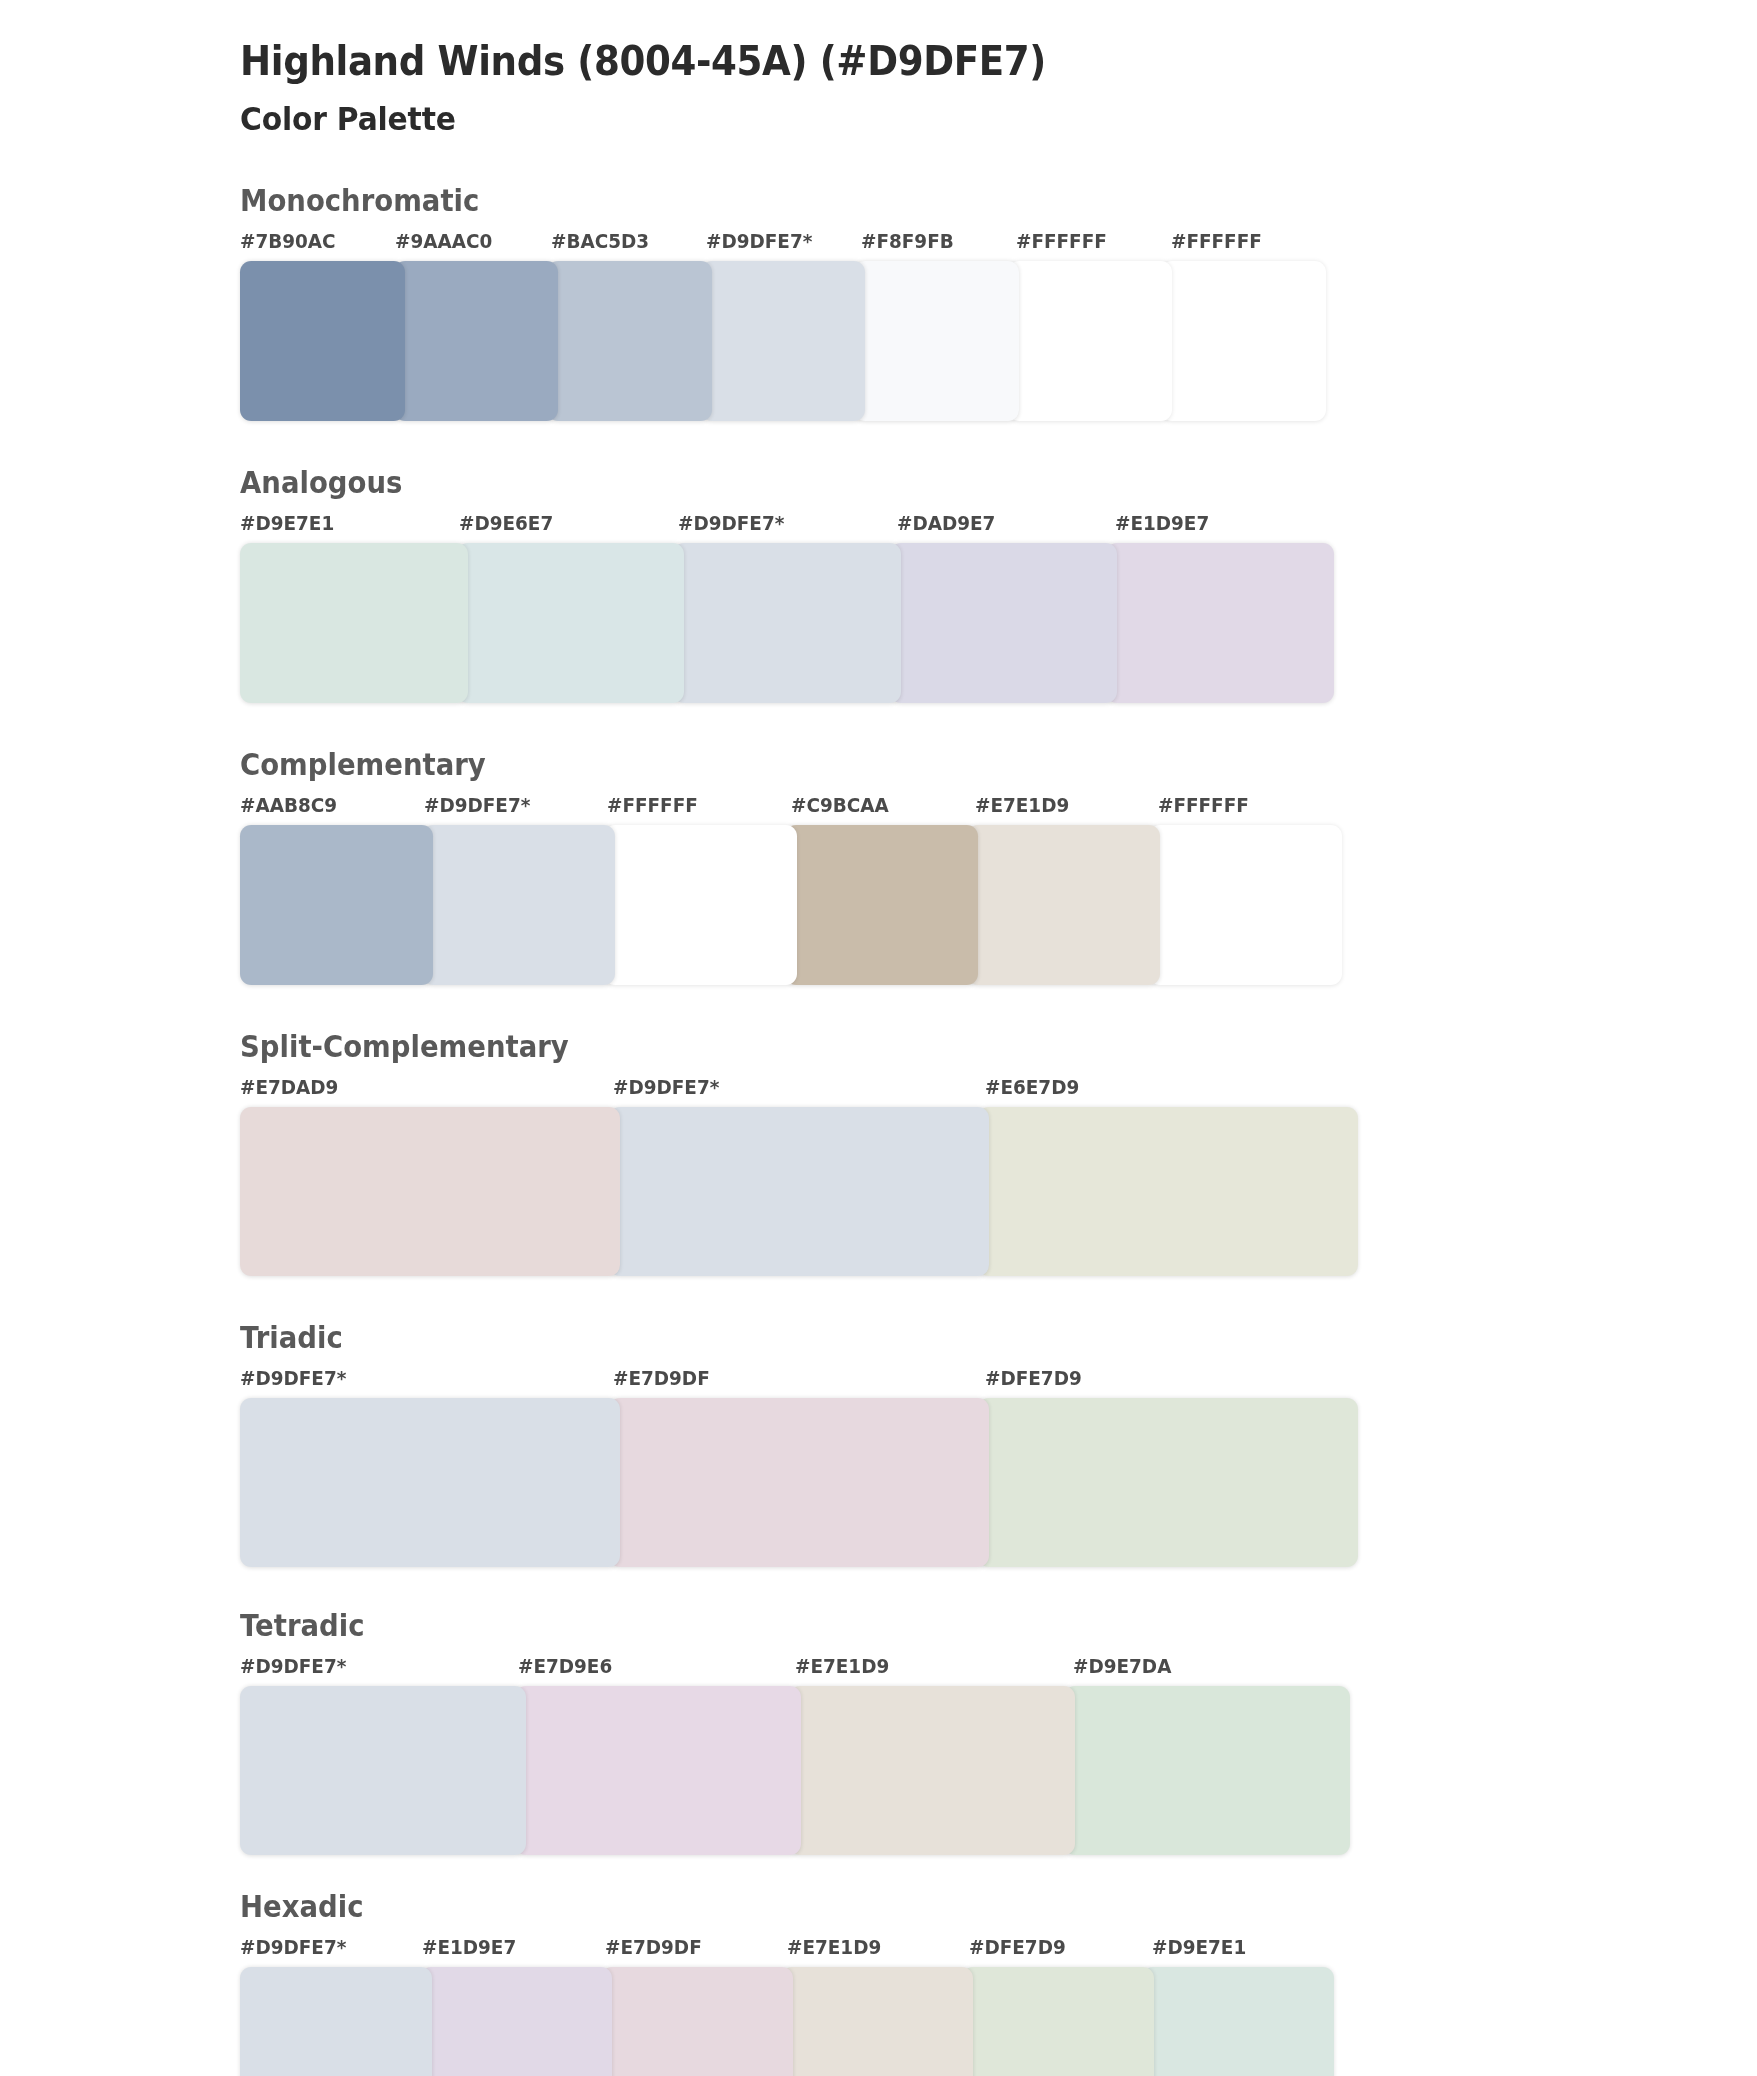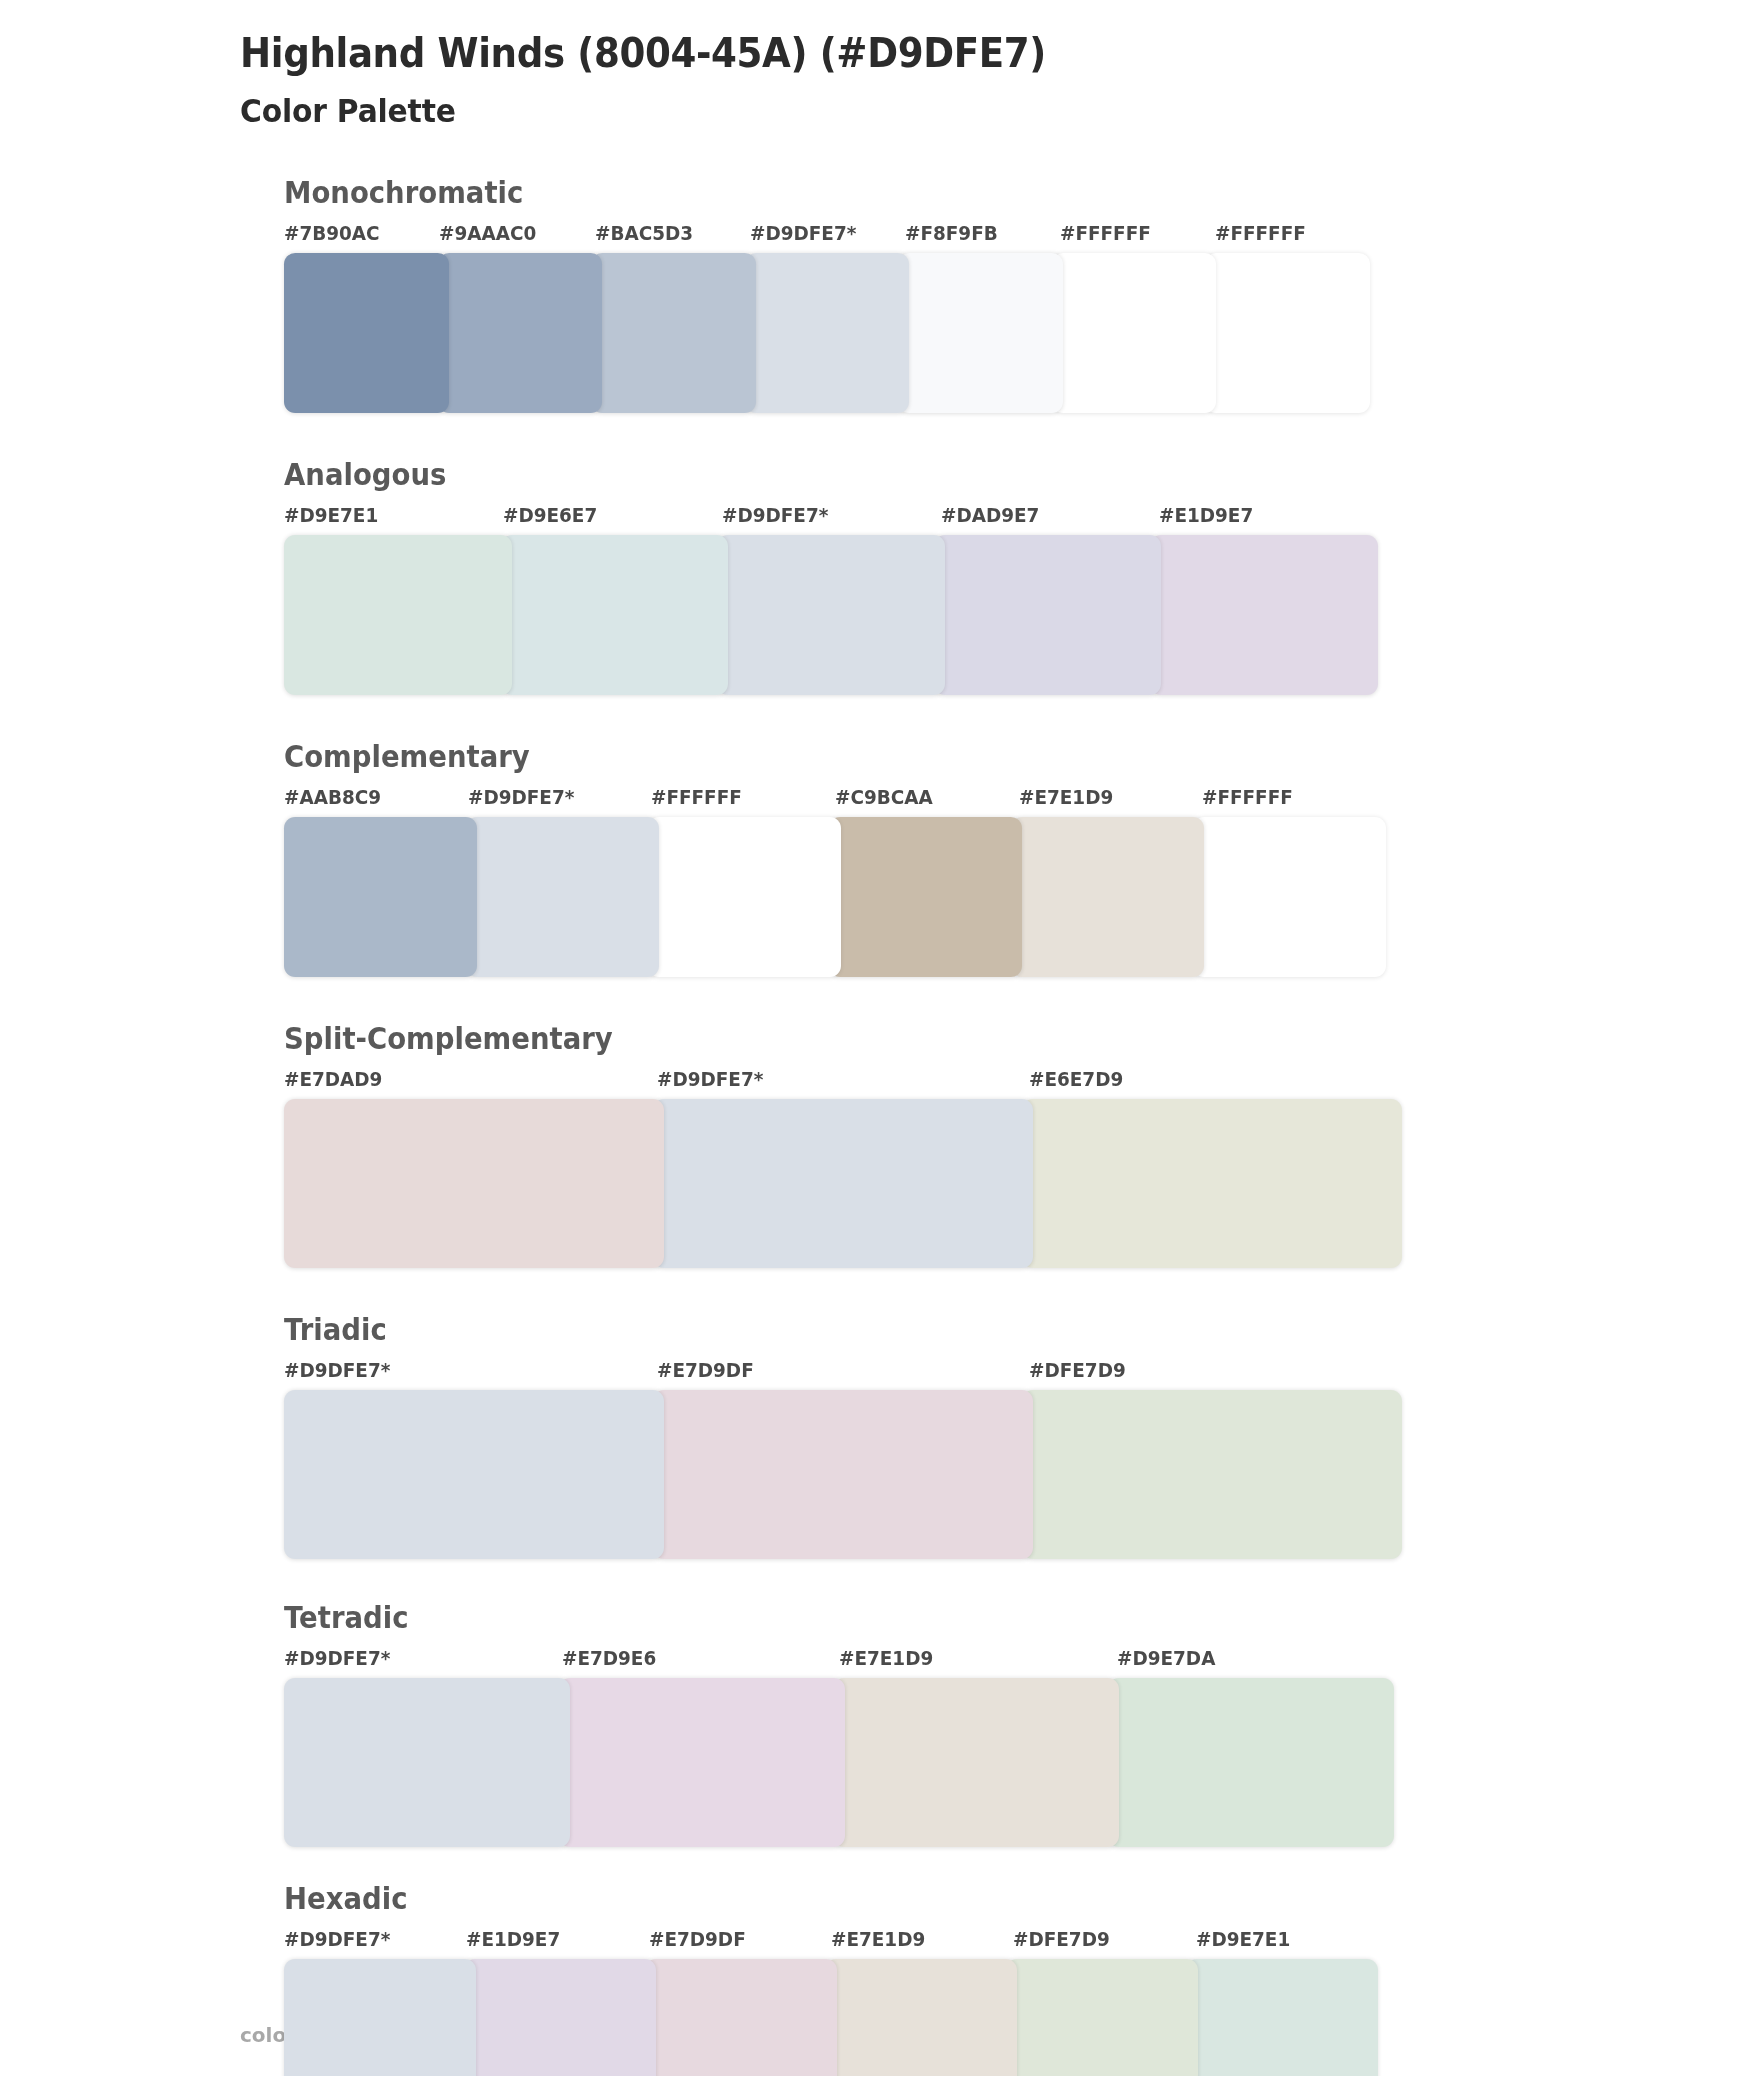--- a/index.html
+++ b/index.html
@@ -13,21 +13,21 @@
     font-family: "Liberation Sans", sans-serif;
     -webkit-font-smoothing: antialiased;
     overflow: hidden;
   }
 
   .page {
     position: relative;
     width: 1757px;
     height: 2077px;
     box-sizing: border-box;
-    padding: 4px 0 0 0;
+    padding: 12px 0 0 0;
   }
 
   
   .header {
     padding: 24px 0 0 240px;
   }
   .page-title {
     font-family: "DejaVu Sans", sans-serif;
     font-size: 40px;
     font-weight: 700;
@@ -52,21 +52,20 @@
     white-space: nowrap;
   }
 
   
   .sections {
     margin-top: 45px;
   }
   .section {
     position: relative;
     padding-left: 240px;
-    margin-left: 44px;
   }
   .section-title {
     font-family: "DejaVu Sans", sans-serif;
     font-size: 29.6px;
     font-weight: 700;
     color: #595959;
     margin: 0 0 11.2px 0;
     line-height: 1.15;
     transform: scaleX(0.93);
     transform-origin: left center;

